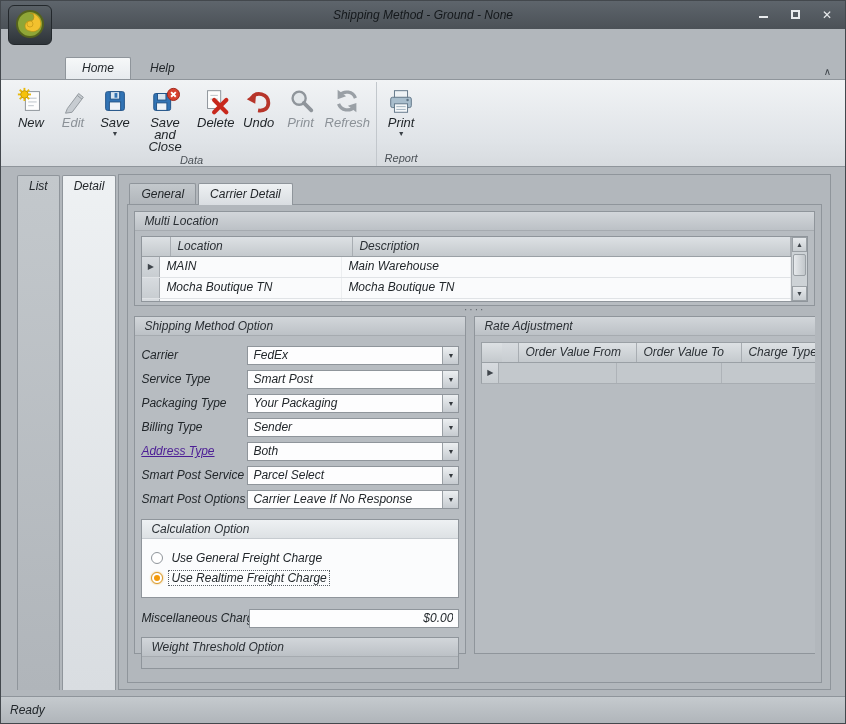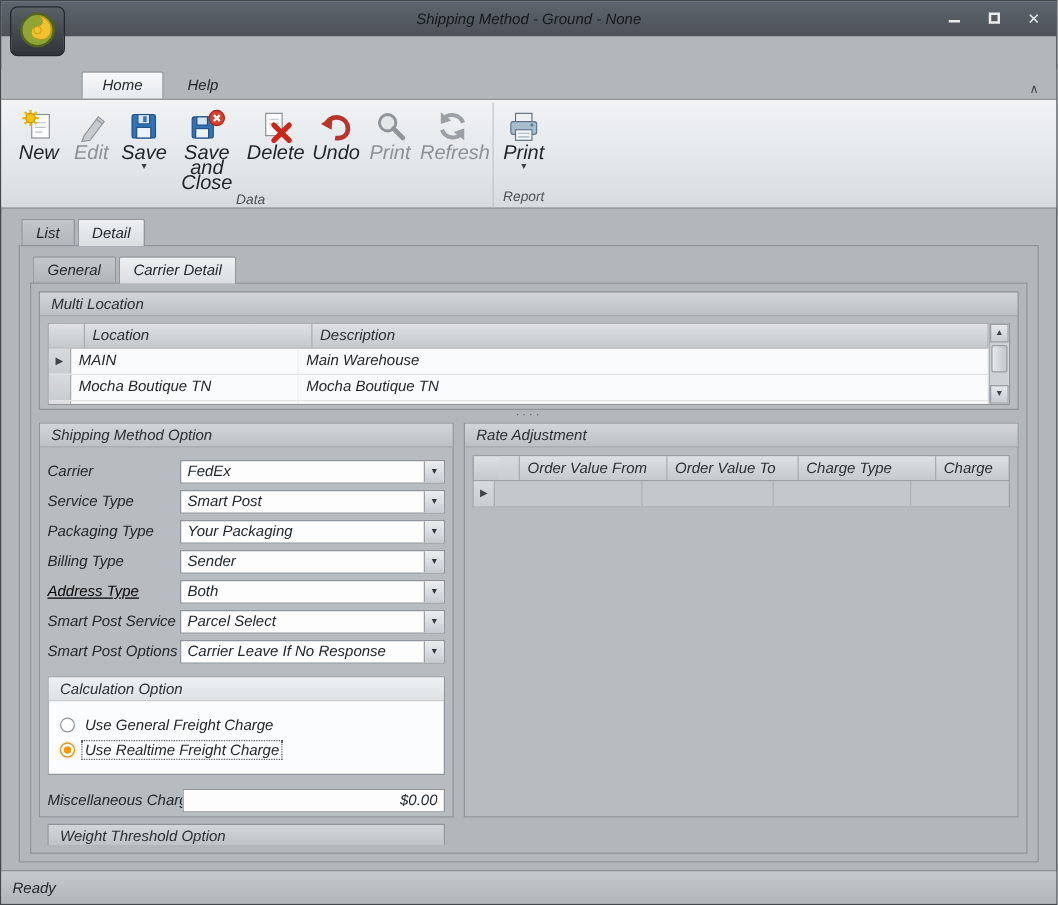--- a/index.html
+++ b/index.html
@@ -65,25 +65,25 @@
   .rgroup{ display:flex; flex-direction:column; border-right:1px solid #c2c7cc; padding:0 3px; }
   .rgroup-buttons{ display:flex; flex:1; align-items:stretch; }
   .rgroup-label{ text-align:center; font-size:11px; color:#4b5157; height:15px; line-height:14px; }
   .rb-btn{
     min-width:42px; padding:4px 3px 0 3px;
     display:flex; flex-direction:column; align-items:center;
     border-radius:3px; cursor:default;
   }
   .rb-ico{ width:30px; height:30px; flex:0 0 30px; }
   .rb-ico svg{ width:30px; height:30px; display:block; }
-  .rb-lbl{ font-size:16px; line-height:12px; text-align:center; color:#1f2428; margin-top:1px; max-width:52px; }
+  .rb-lbl{ font-size:13px; line-height:12px; text-align:center; color:#1f2428; margin-top:1px; max-width:52px; }
   .rb-caret{ font-style:normal; font-size:7px; color:#3a4046; line-height:7px; margin-top:1px; }
   .rb-btn.disabled .rb-lbl{ color:#8b9197; }
   
-  .content{ flex:1; display:flex; flex-direction:column; padding:8px 14px 6px 14px; overflow:hidden; }
+  .content{ flex:1; display:flex; flex-direction:row; padding:8px 14px 6px 14px; overflow:hidden; }
   .tabs-row{ display:flex; padding-left:2px; }
   .tab{
     padding:3px 11px 4px; margin-right:2px;
     font-size:12px; color:#23272b;
     background:linear-gradient(#c3c8cc,#b0b5ba);
     border:1px solid #8f959b; border-bottom:none;
     border-radius:2px 2px 0 0;
   }
   .tab.active{ background:linear-gradient(#eef1f3,#d9dde1); position:relative; z-index:2; }
   .page{
@@ -118,21 +118,21 @@
   .sb-thumb{ position:absolute; left:1px; right:1px; top:2px; height:22px; background:linear-gradient(90deg,#e6e9ec,#c2c7cb); border:1px solid #9aa0a5; border-radius:2px; }
   
   .splitter{ height:10px; flex:0 0 10px; text-align:center; font-style:normal; font-size:10px; line-height:8px; color:#5a6066; letter-spacing:2px; }
   
   .panels{ flex:1; display:flex; gap:8px; align-items:stretch; overflow:hidden; padding-bottom:22px; }
   .left-panel{ width:332px; flex:0 0 332px; display:flex; flex-direction:column; }
   .right-panel{ flex:1; display:flex; flex-direction:column; }
   .lp-body{ padding:7px 6px 8px 6px; flex:1; display:flex; flex-direction:column; }
   .frow{ display:flex; align-items:center; height:24px; flex:0 0 24px; }
   .flabel{ width:106px; flex:0 0 106px; font-size:12px; color:#22272b; white-space:nowrap; }
-  .flabel.link{ color:#000000; text-decoration:underline; cursor:pointer; }
+  .flabel.link{ color:#4c1d95; text-decoration:underline; cursor:pointer; }
   .combo{ flex:1; height:19px; background:#fdfdfe; border:1px solid #8f959b; display:flex; align-items:center; overflow:hidden; }
   .combo-val{ padding:0 5px; font-size:12px; white-space:nowrap; overflow:hidden; flex:1; }
   .combo-btn{ width:16px; flex:0 0 16px; height:100%; background:linear-gradient(#eceff1,#c6cbd0); border-left:1px solid #9aa0a5; font-style:normal; font-size:7px; color:#33383d; display:flex; align-items:center; justify-content:center; }
   
   .calc-box{ margin-top:8px; border:1px solid #8f959b; background:#fbfcfd; }
   .calc-cap{ height:19px; line-height:18px; padding:0 9px; font-size:12px; color:#2a2f34; background:linear-gradient(#eef1f3,#dde1e4); border-bottom:1px solid #c6cbd0; }
   .calc-body{ padding:7px 9px 8px 9px; }
   .opt{ display:flex; align-items:center; gap:6px; margin:3px 0; height:17px; }
   .rad{ width:12px; height:12px; flex:0 0 12px; border-radius:50%; border:1px solid #8f959b; background:#fff; display:flex; align-items:center; justify-content:center; }
   .rad.sel{ border-color:#d99a2b; box-shadow:0 0 2px #e8b04b; }

